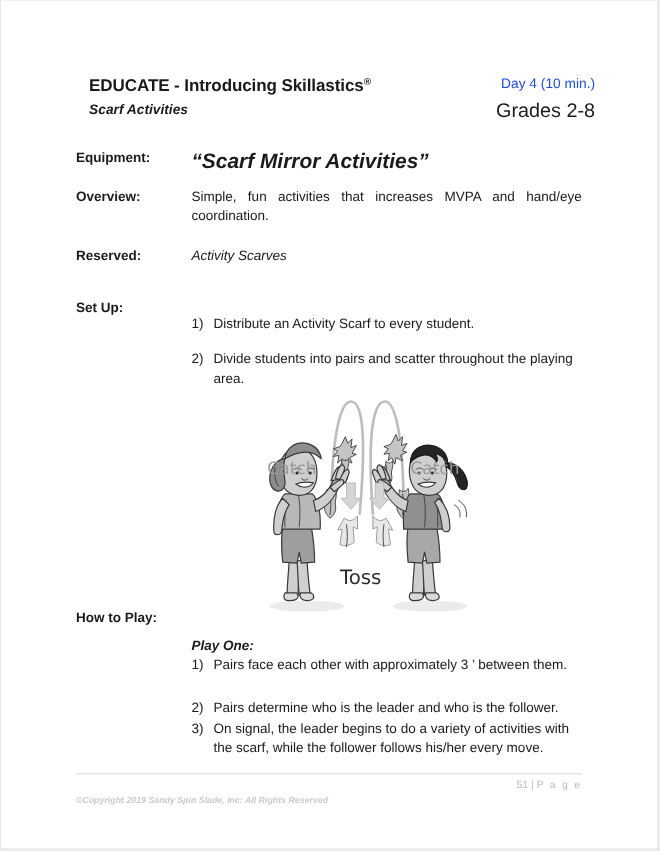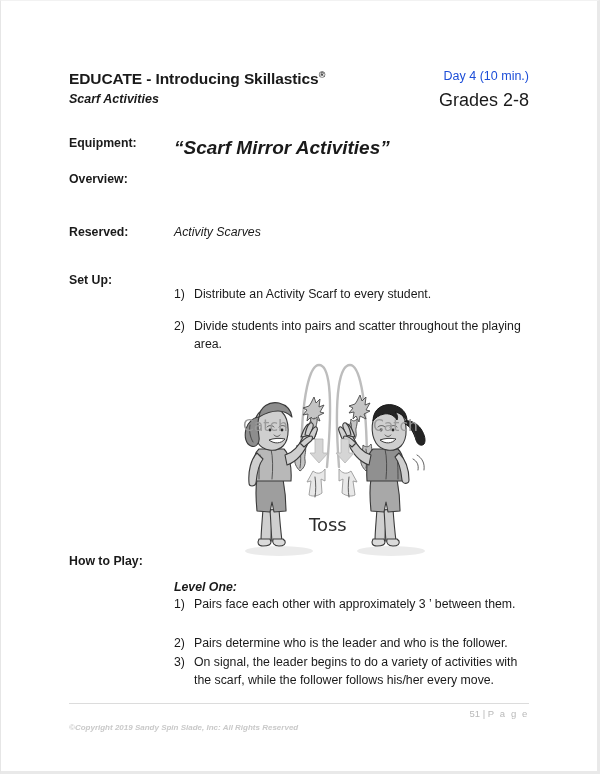--- a/index.html
+++ b/index.html
@@ -31,21 +31,21 @@
     position: absolute;
     left: 0; top: 0;
     width: 596px;
     height: 770px;
     background: #fff;
   }
 
   
   .header {
     position: absolute;
-    left: 68px;
+    left: 80px;
     top: 68px;
     width: 460px;
     display: flex;
     justify-content: space-between;
     align-items: flex-start;
   }
   .header-left { }
   .header-right { text-align: right; }
 
   .doc-title {
@@ -201,20 +201,21 @@
       </div>
     </div>
 
     <div class="row" style="top:134px;">
       <div class="label">Equipment:</div>
       <div class="content italic-bold">“Scarf Mirror Activities”</div>
     </div>
 
     <div class="row" style="top:170px;">
       <div class="label">Overview:</div>
+      <div class="content justified">Simple, fun activities that increases MVPA and hand/eye coordination.</div>
     </div>
 
     <div class="row" style="top:223px;">
       <div class="label">Reserved:</div>
       <div class="content italic">Activity Scarves</div>
     </div>
 
     <div class="row" style="top:271px;">
       <div class="label">Set Up:</div>
       <div class="content"></div>
@@ -377,21 +378,21 @@
         <text x="108" y="172" font-family="'DejaVu Sans', sans-serif" font-size="18" fill="#2b2b2b">Toss</text>
       </svg>
     </div>
 
     <div class="row" style="top:552px;">
       <div class="label">How to Play:</div>
       <div class="content"></div>
     </div>
 
     <div class="numlist" style="top:578px;">
-      <div class="level-head">Level One:</div>
+      <div class="level-head">Play One:</div>
       <div class="numitem">
         <span class="num">1)</span>
         <span class="txt">Pairs face each other with approximately 3 ’ between them.</span>
       </div>
       <div class="numitem" style="margin-top:21px;">
         <span class="num">2)</span>
         <span class="txt">Pairs determine who is the leader and who is the follower.</span>
       </div>
       <div class="numitem" style="margin-top:2px;">
         <span class="num">3)</span>

